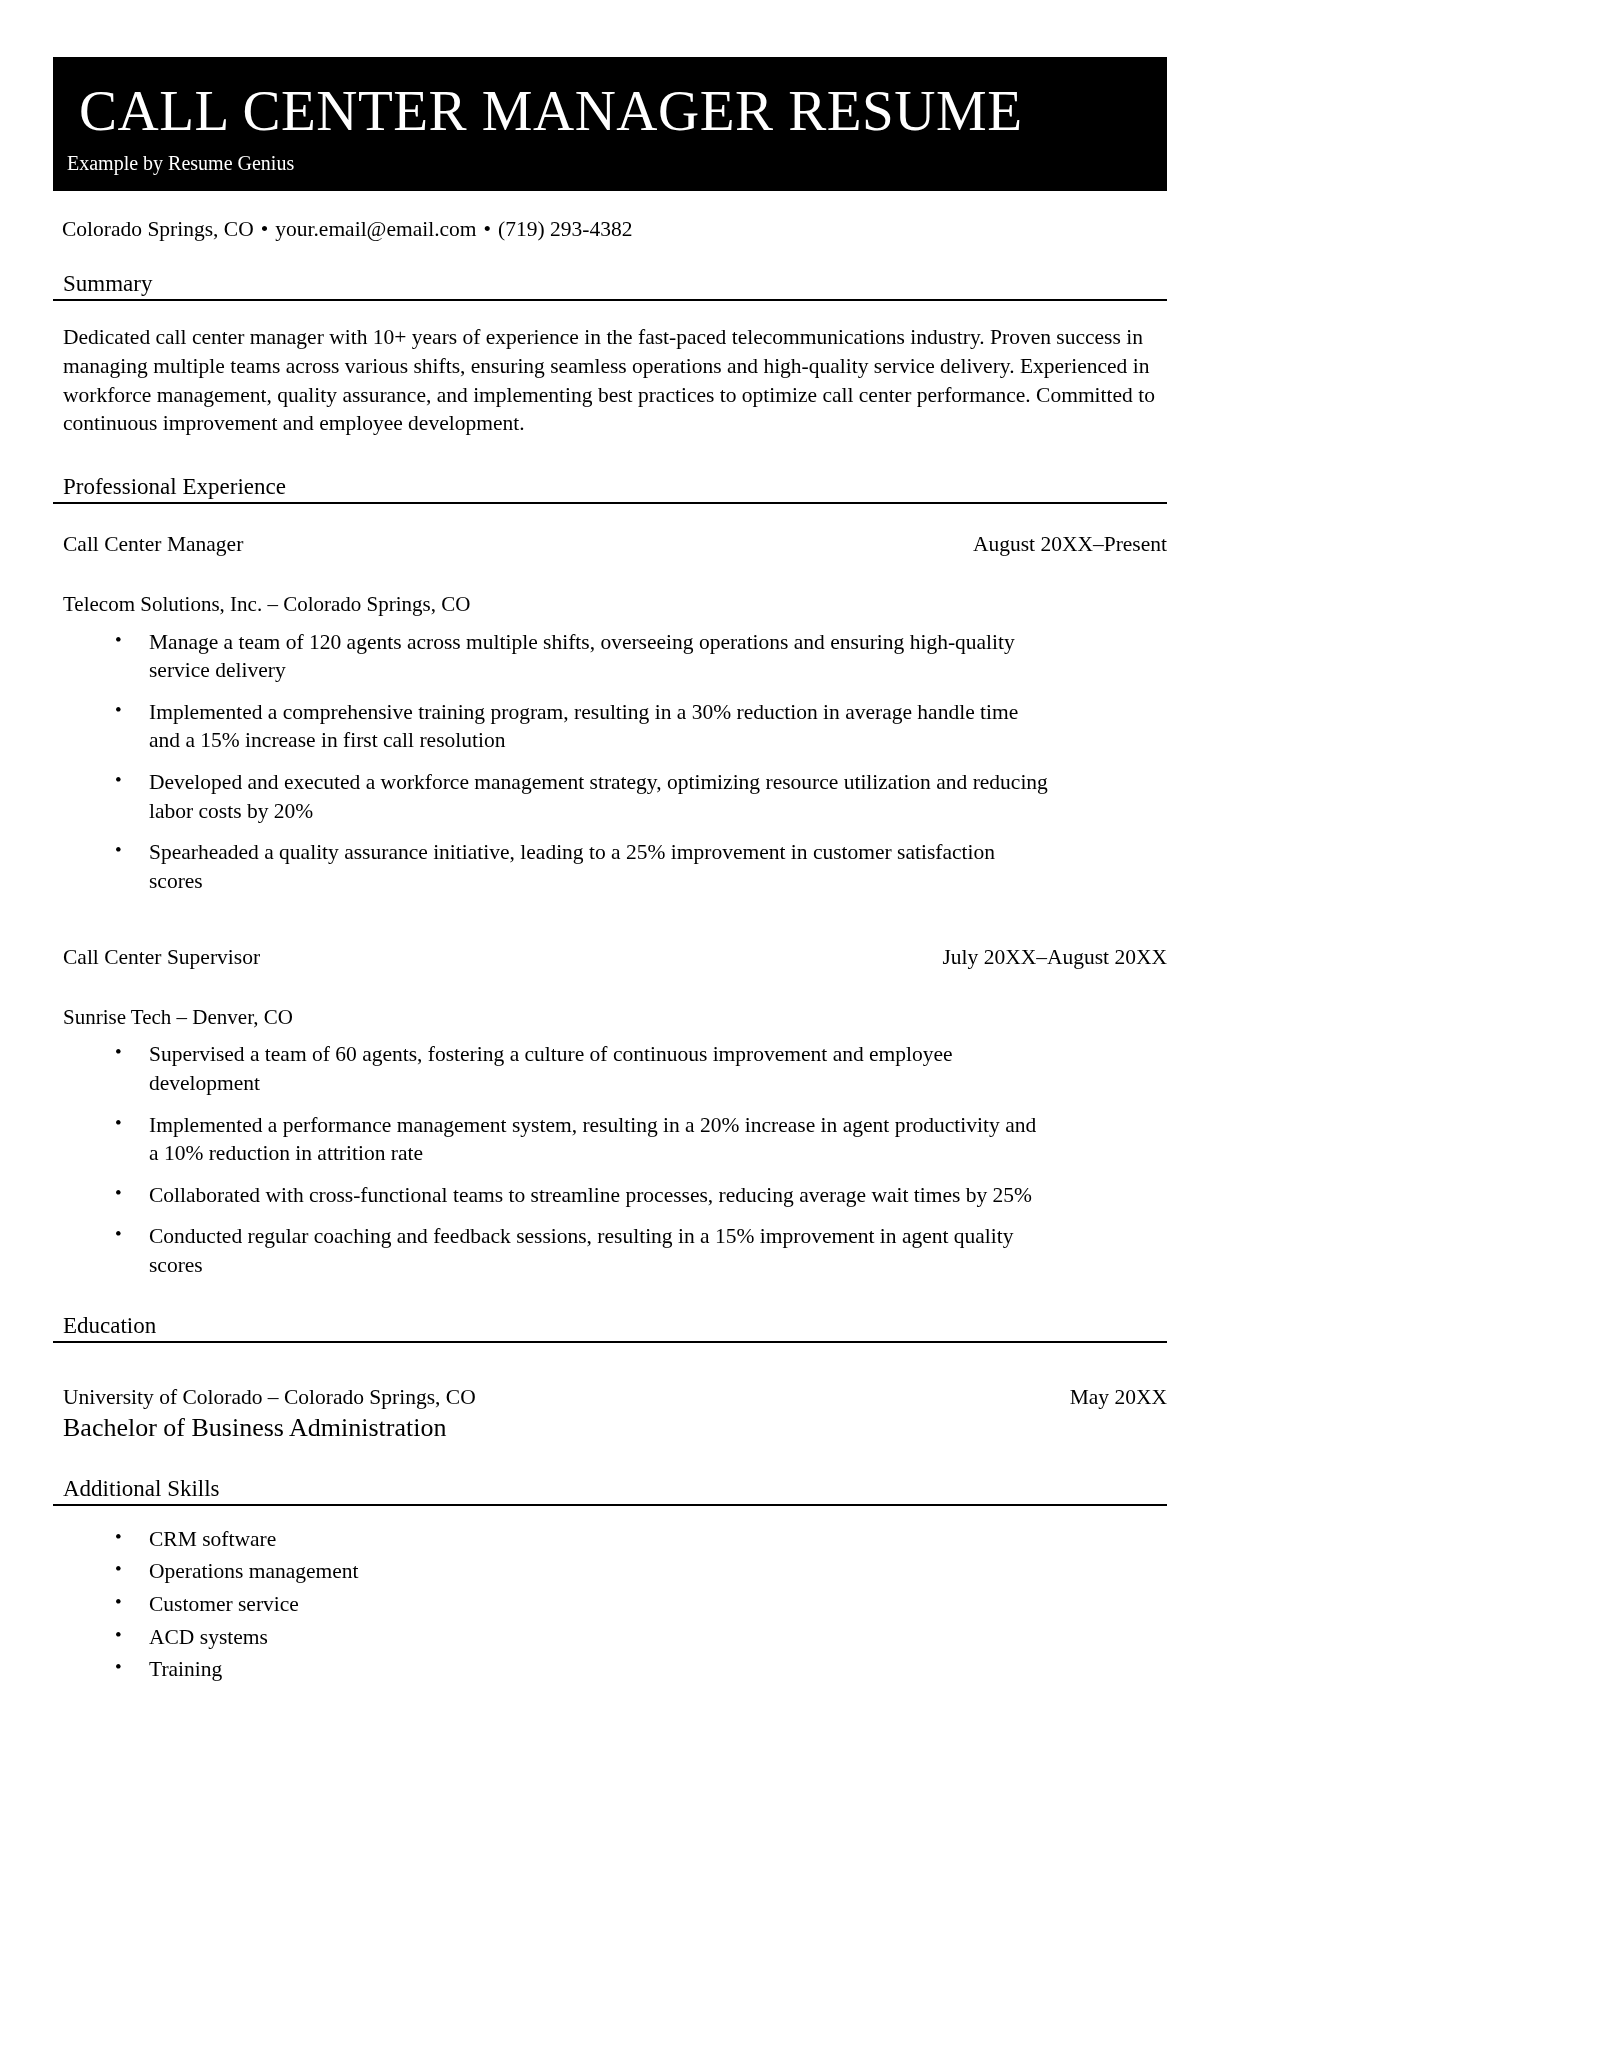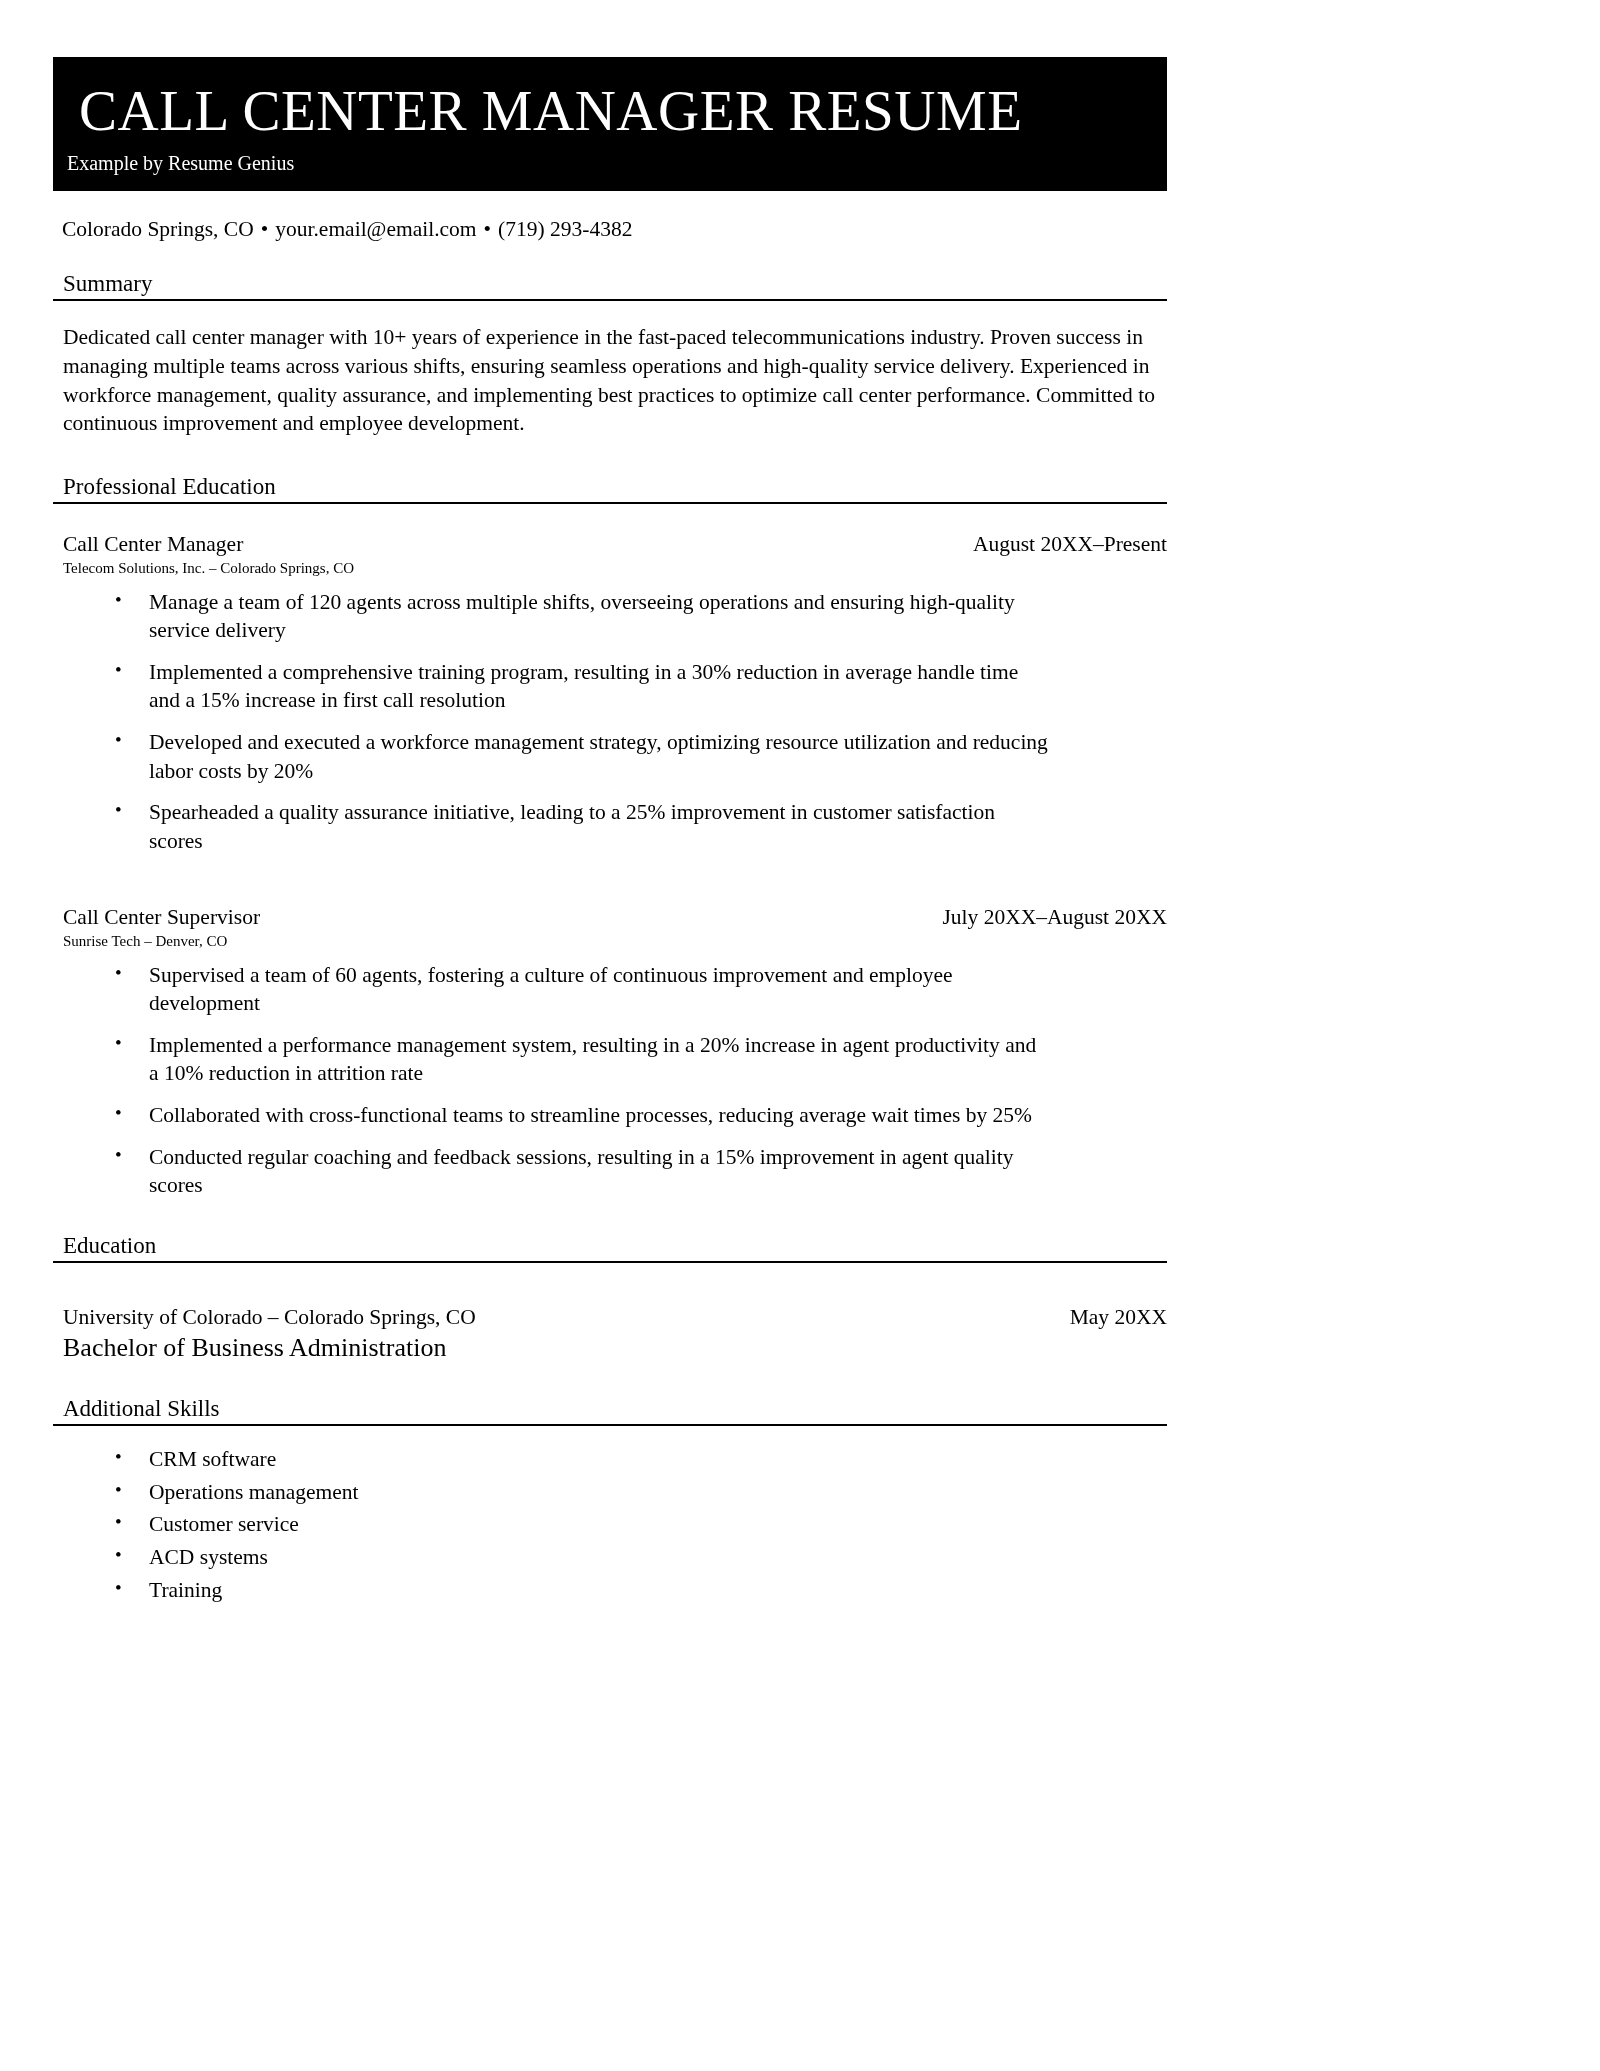--- a/index.html
+++ b/index.html
@@ -98,22 +98,23 @@
   .job-row {
     display: flex;
     justify-content: space-between;
     align-items: baseline;
     font-size: 21.5px;
     line-height: 1.32;
   }
   .job-title { white-space: nowrap; }
   .job-dates { white-space: nowrap; }
   .job-employer {
-    font-size: 15px;
-    line-height: 1.32;
+    font-size: 21px;
+    line-height: 1.32;
+    margin-top: 32px;
   }
 
   ul.bullets {
     list-style: none;
     margin: 9px 0 0 0;
     padding: 0 0 0 48px;
   }
   ul.bullets > li {
     position: relative;
     font-size: 21.5px;
@@ -189,21 +190,21 @@
   </div>
 
   <div class="section summary-section">
     <div class="section-heading">Summary</div>
     <div class="section-body">
       <p class="summary-text">Dedicated call center manager with 10+ years of experience in the fast-paced telecommunications industry. Proven success in managing multiple teams across various shifts, ensuring seamless operations and high-quality service delivery. Experienced in workforce management, quality assurance, and implementing best practices to optimize call center performance. Committed to continuous improvement and employee development.</p>
     </div>
   </div>
 
   <div class="section experience-section">
-    <div class="section-heading">Professional Education</div>
+    <div class="section-heading">Professional Experience</div>
     <div class="section-body">
 
       <div class="job">
         <div class="job-row">
           <span class="job-title">Call Center Manager</span>
           <span class="job-dates">August 20XX–Present</span>
         </div>
         <div class="job-employer">Telecom Solutions, Inc. – Colorado Springs, CO</div>
         <ul class="bullets">
           <li>

